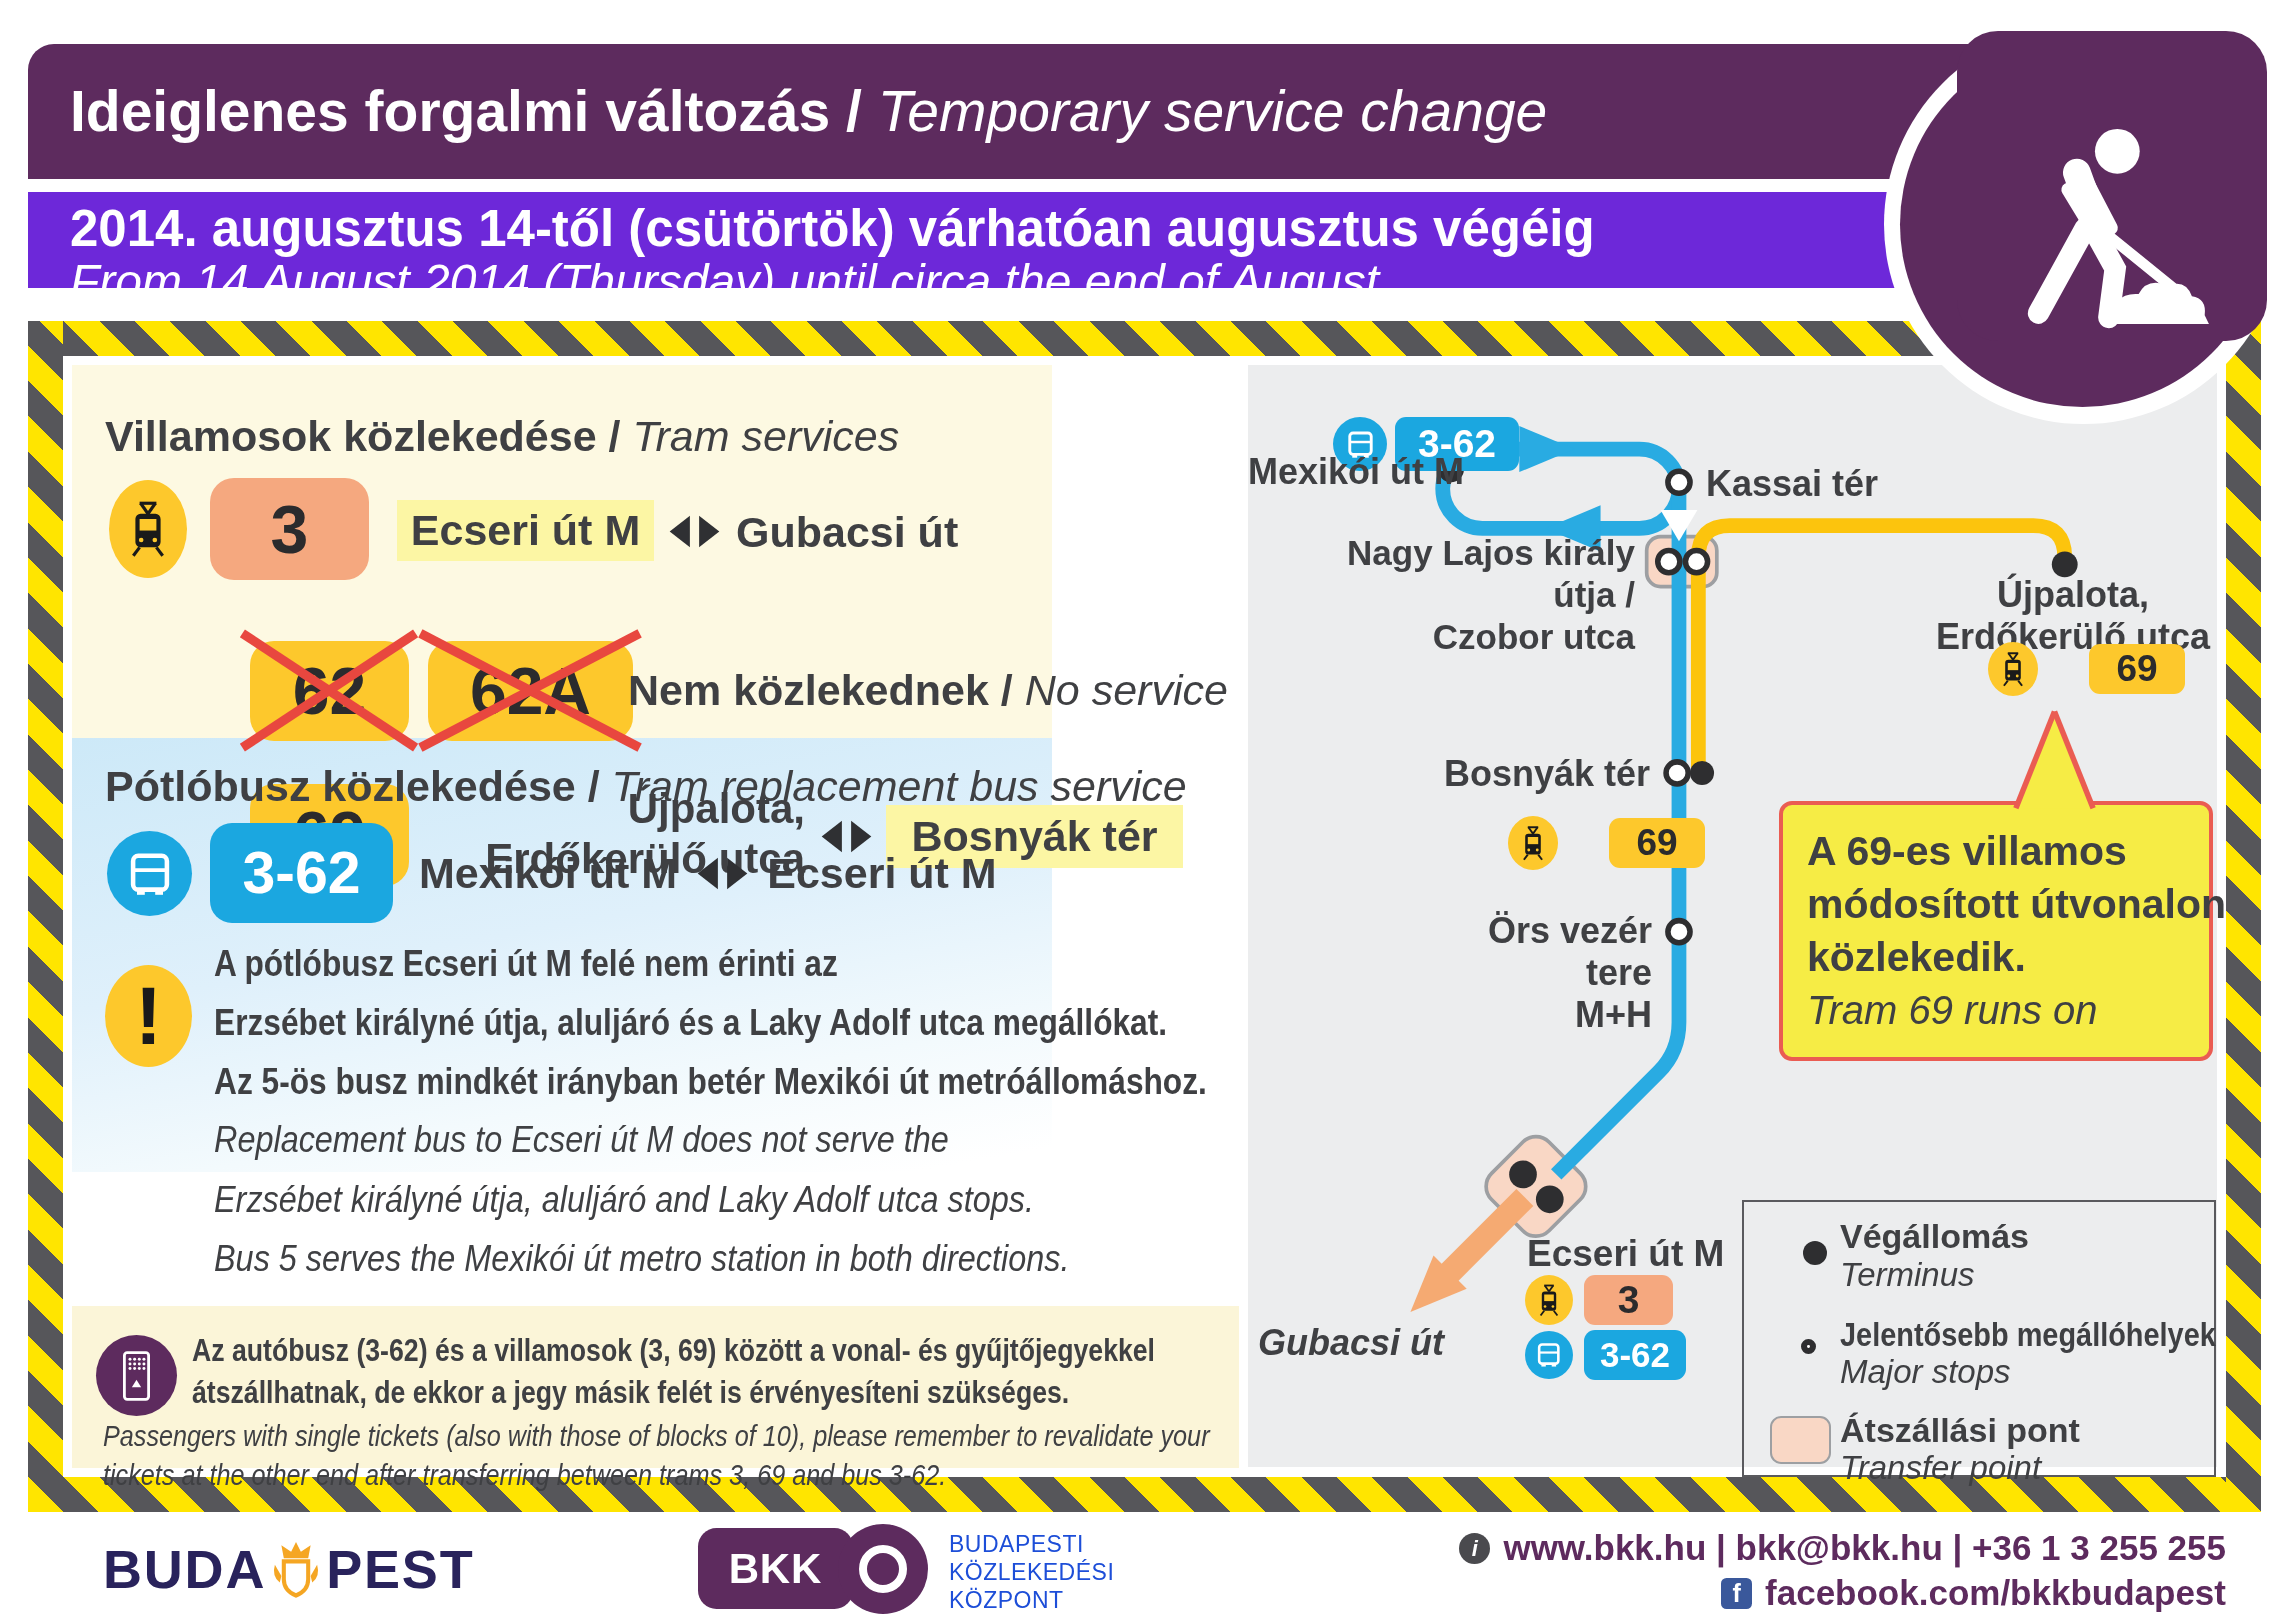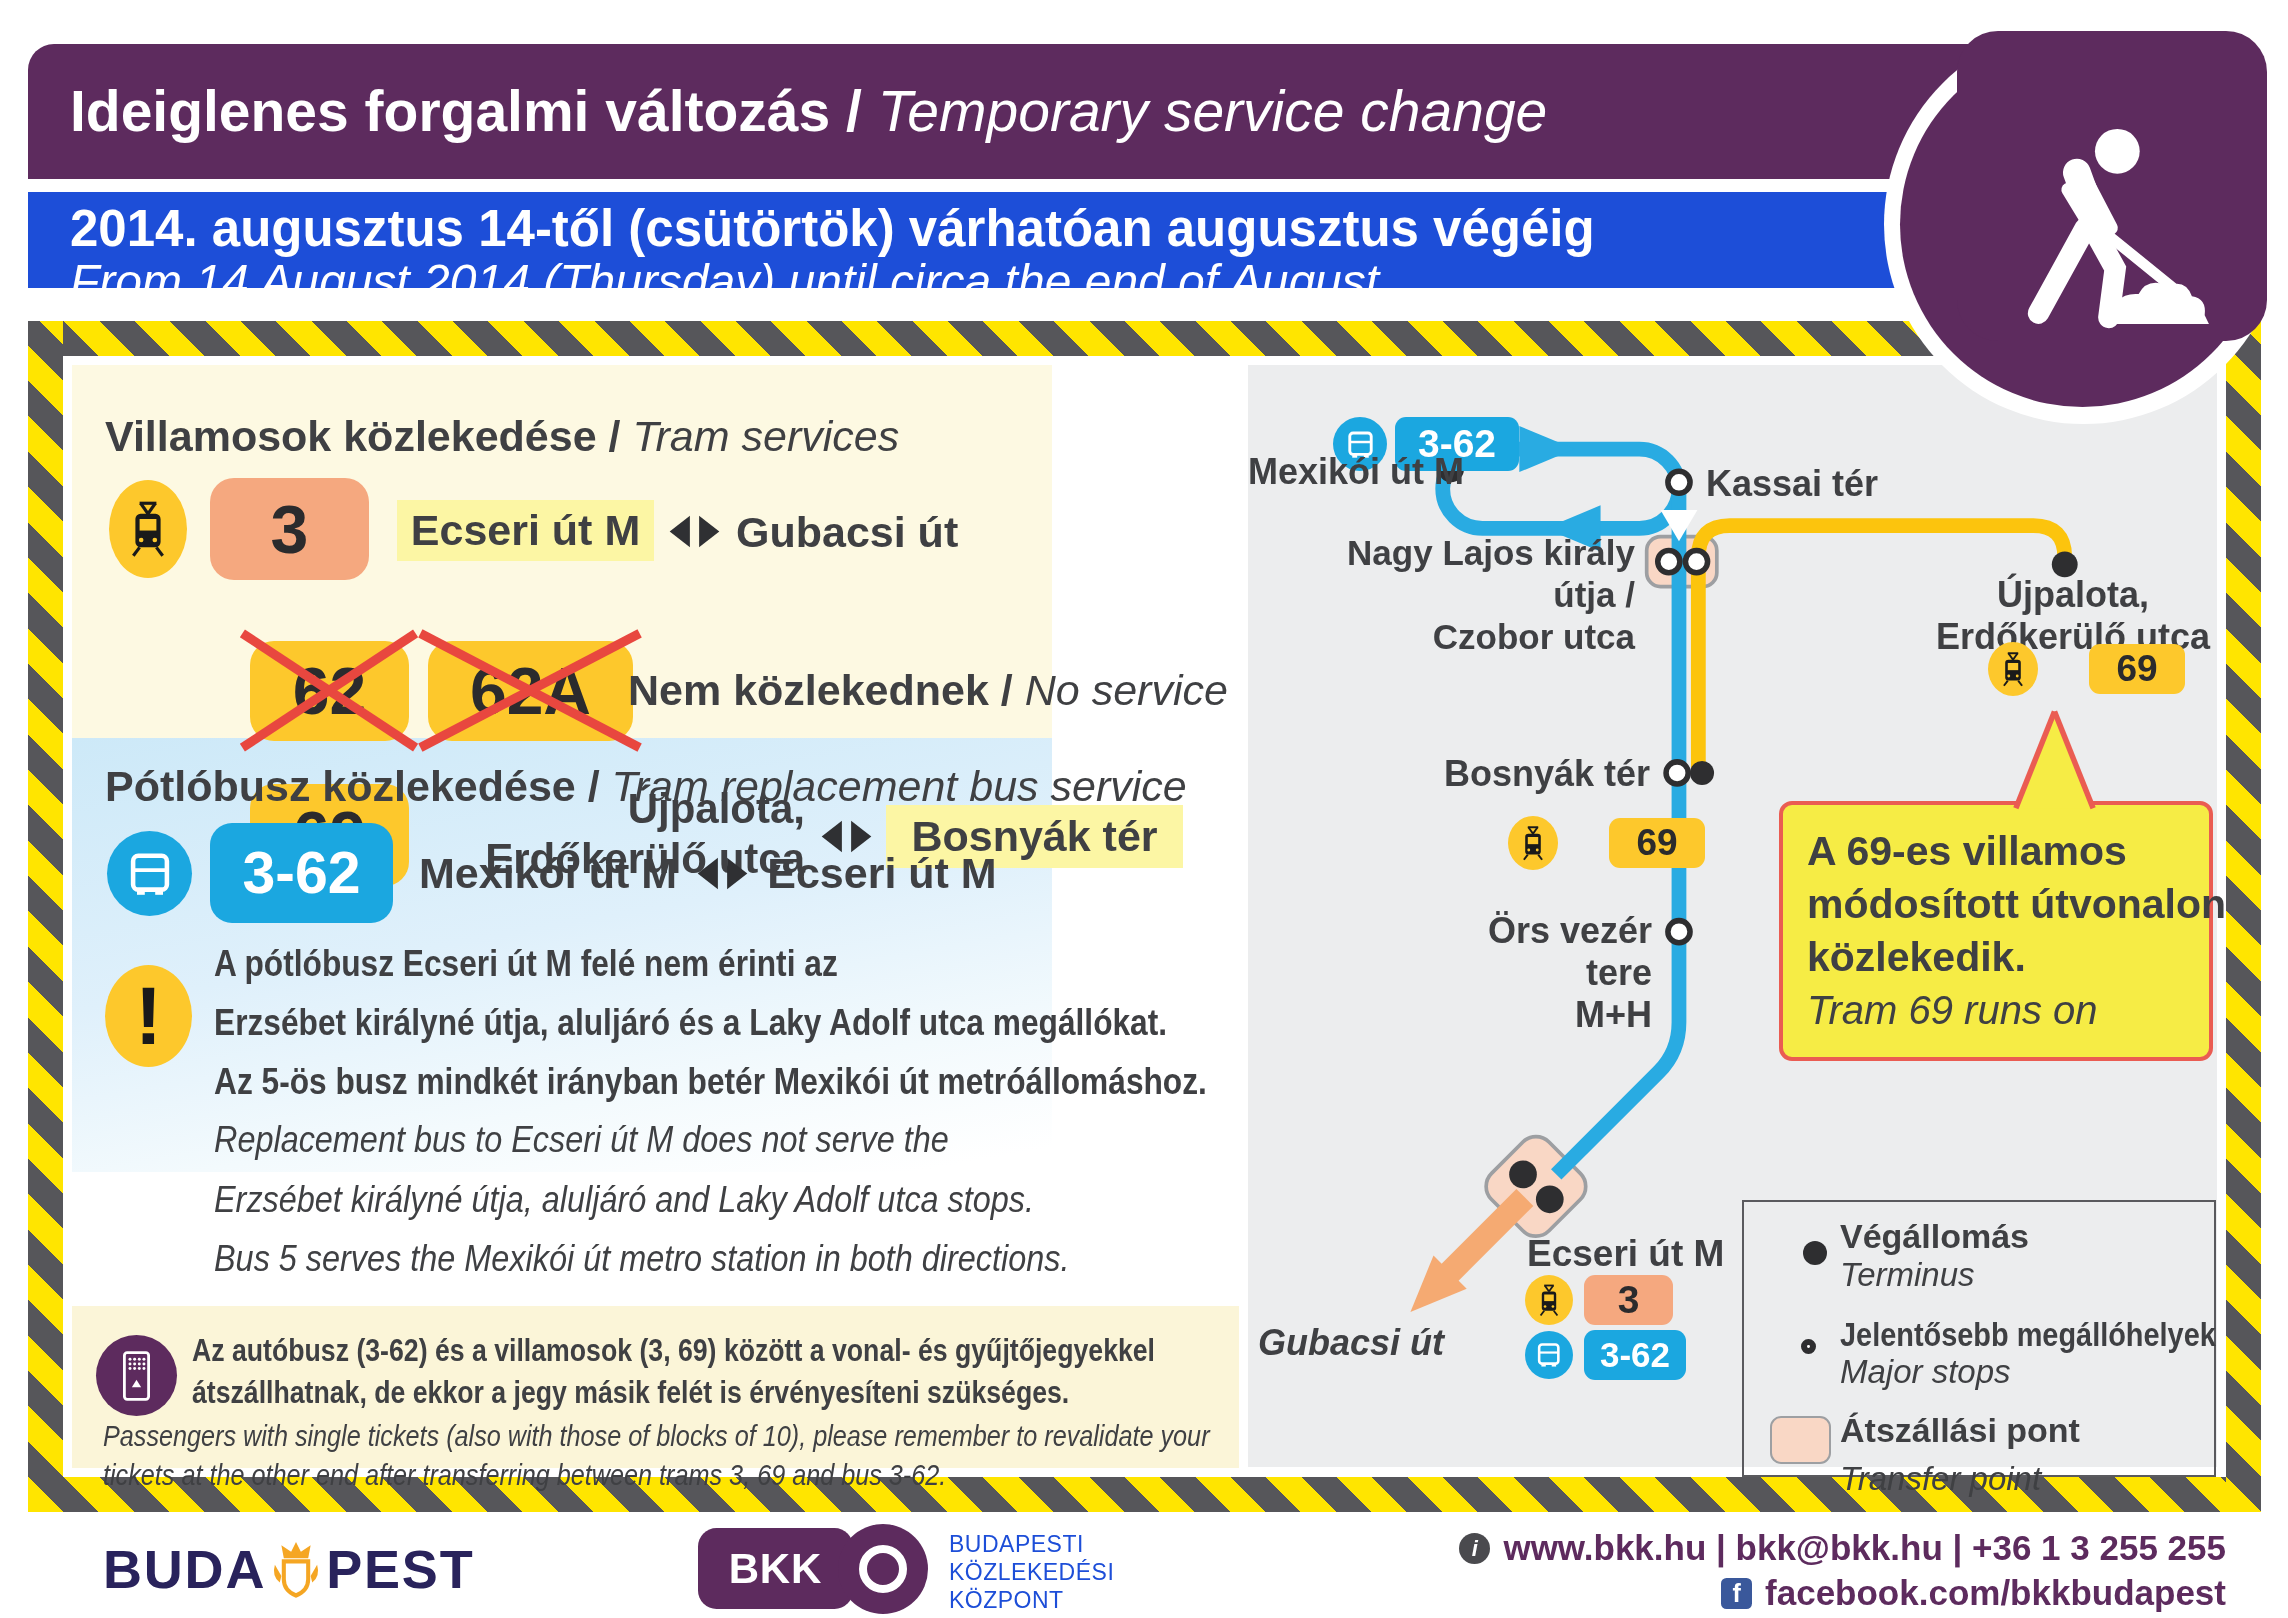--- a/index.html
+++ b/index.html
@@ -8,21 +8,21 @@
   #page { position:relative; width:2289px; height:1619px; background:#fff; overflow:hidden; }
 
   
   .purple-bar { position:absolute; left:28px; top:44px; width:2233px; height:135px;
     background:#5d2b5e; border-radius:26px 26px 0 0; z-index:1; }
   .title { position:absolute; left:42px; top:0; height:135px; line-height:135px;
     font-size:57px; color:#fff; white-space:nowrap; }
   .title .hu { font-weight:bold; }
   .title .en { font-style:italic; font-weight:300; }
   .gray-bar { position:absolute; left:28px; top:192px; width:2233px; height:96px;
-    background:#1d4ed8; z-index:1; }
+    background:#6d28d9; z-index:1; }
   .date-hu { position:absolute; left:42px; top:7.4px; font-size:51px; font-weight:bold; color:#fff; white-space:nowrap; }
   .date-en { position:absolute; left:42px; top:62px; font-size:48px; font-style:italic; font-weight:300; color:#fff; white-space:nowrap; }
 
   
   .emblem-ring { position:absolute; left:1884px; top:25px; width:399px; height:399px;
     border-radius:50%; background:#fff; z-index:6; }
   .emblem-circle { position:absolute; left:1900px; top:42px; width:365px; height:365px;
     border-radius:50%; background:#5d2b5e; z-index:7; }
   .emblem-rect { position:absolute; left:1957px; top:31px; width:310px; height:310px;
     border-radius:41px; background:#5d2b5e; z-index:7; }
@@ -390,21 +390,21 @@
 
   <div class="legend">
     <div class="sym" style="left:59px; top:39px; width:24px; height:24px; border-radius:50%; background:#2e2e30;"></div>
     <div class="t-hu" style="left:96px; top:14.8px;">Végállomás</div>
     <div class="t-en" style="left:96px; top:54px;">Terminus</div>
     <div class="sym" style="left:57px; top:137px; width:14.8px; height:14.8px; border-radius:50%; background:#fff; border:6.5px solid #2e2e30;"></div>
     <div class="t-hu" style="left:96px; top:113px;"><span class="cond85r">Jelentősebb megállóhelyek</span></div>
     <div class="t-en" style="left:96px; top:151px;">Major stops</div>
     <div class="sym" style="left:26px; top:214px; width:61px; height:48px; border-radius:11px; background:#f9d7c5; border:2.8px solid #9d9fa2;"></div>
     <div class="t-hu" style="left:96px; top:209px;">Átszállási pont</div>
-    <div class="t-en" style="left:96px; top:247px;margin-top:11px;">Transfer point</div>
+    <div class="t-en" style="left:96px; top:247px;">Transfer point</div>
   </div>
 
   <div class="bp-logo">
     <span class="bp-word">BUDA</span>
     <svg width="52" height="61" viewBox="0 0 64 72">
       <g fill="#f5a623">
         <path d="M32 2 L38 14 L50 6 L47 22 H17 L14 6 L26 14 Z"></path>
         <path d="M17 26 H47 V48 Q47 62 32 68 Q17 62 17 48 Z" fill="none" stroke="#f5a623" stroke-width="5"></path>
         <path d="M6 30 Q2 44 12 52 L14 44 Z"></path>
         <path d="M58 30 Q62 44 52 52 L50 44 Z"></path>

